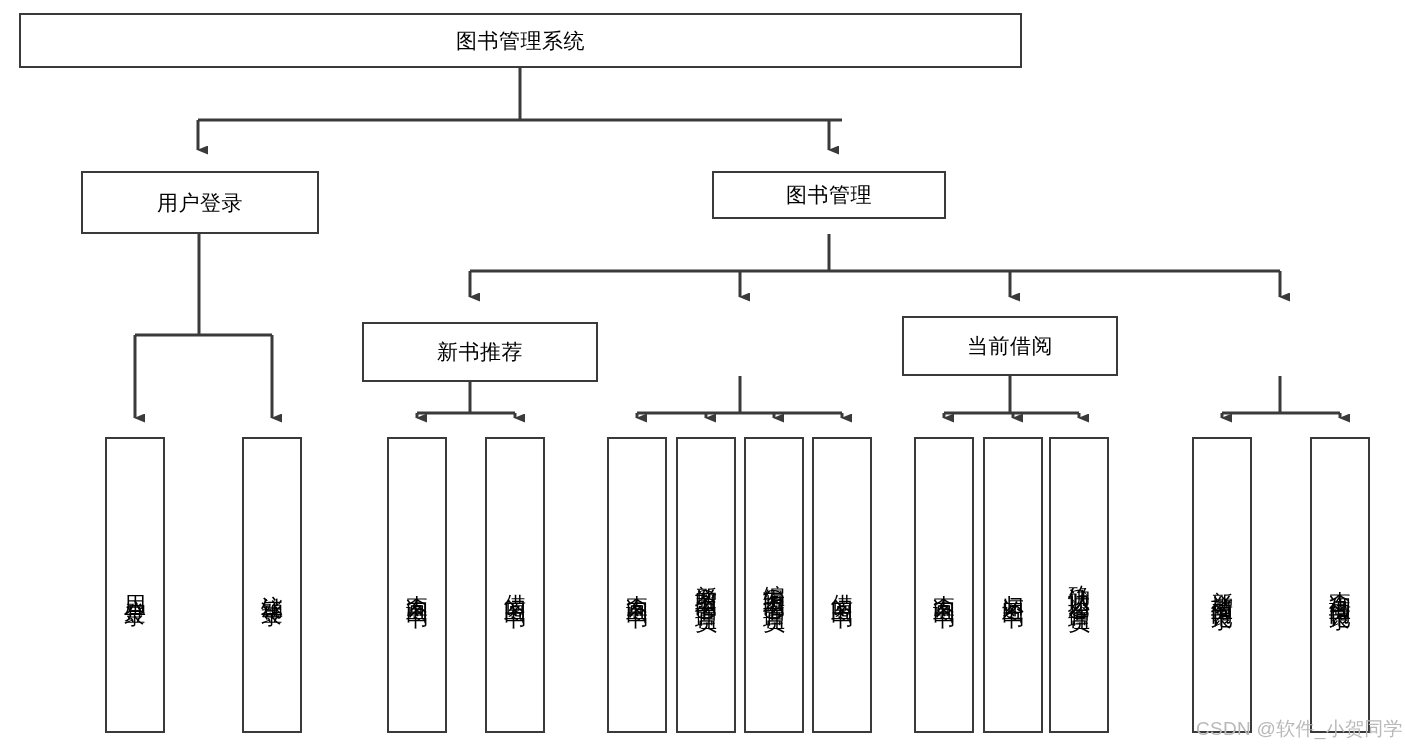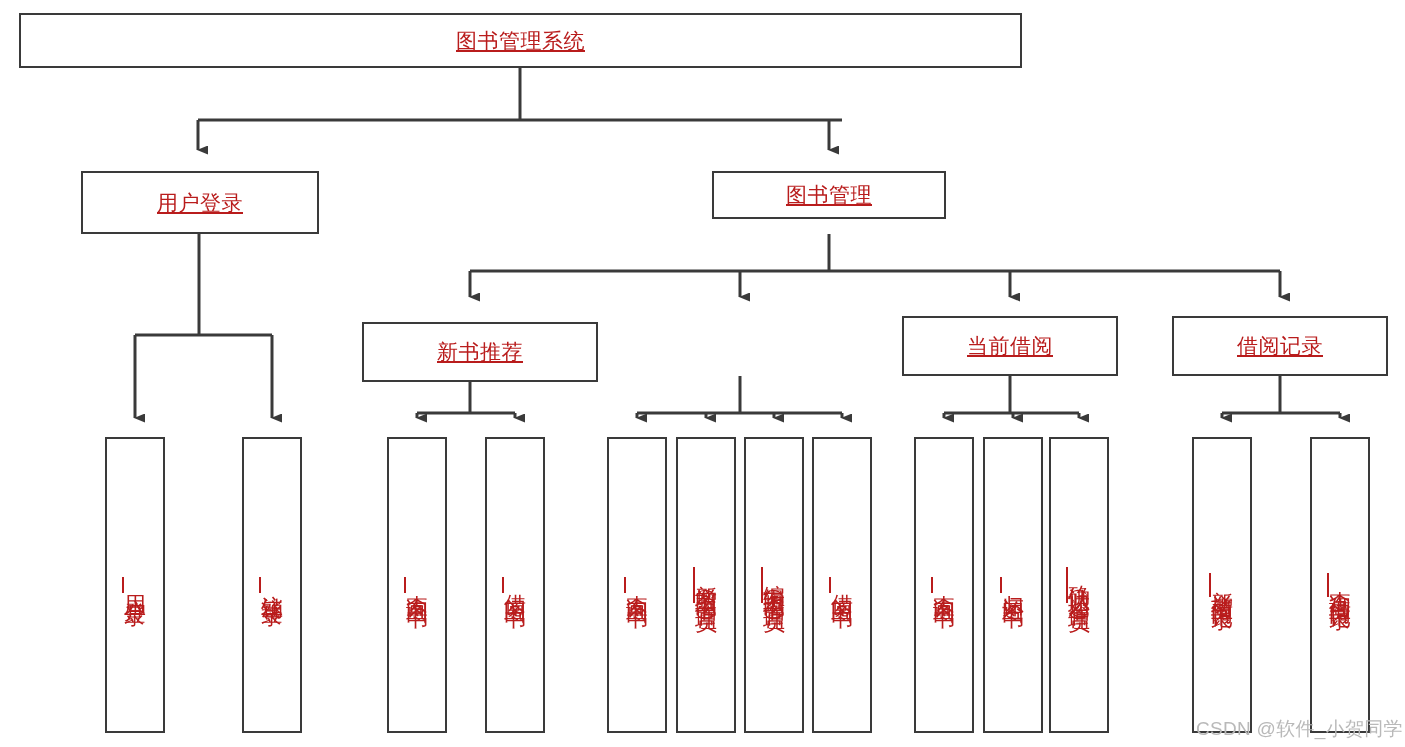--- a/index.html
+++ b/index.html
@@ -28,27 +28,26 @@
     position: absolute;
     box-sizing: border-box;
     background: #ffffff;
     border: 2.5px solid #3a3a3a;
     display: flex;
     align-items: center;
     justify-content: center;
     overflow: hidden;
   }
   .node-label {
-    color: #b91c1c;
+    color: #000000;
     font-size: 21px;
     line-height: 1.12;
     letter-spacing: 0.5px;
     white-space: nowrap;
     text-align: right;
-    text-decoration: underline;
   }
   .node-box.vertical .node-label {
     writing-mode: vertical-rl;
     text-orientation: upright;
     letter-spacing: 4px;
     line-height: 1;
     font-size: 22px;
   }
   .watermark {
     position: absolute;
@@ -125,23 +124,20 @@
   <div class="node-box" style="left: 712px; top: 171px; width: 234px; height: 48px;">
     <span class="node-label">图书管理</span>
   </div>
 
   <div class="node-box" style="left: 362px; top: 322px; width: 236px; height: 60px;">
     <span class="node-label">新书推荐</span>
   </div>
   <div class="node-box" style="left: 902px; top: 316px; width: 216px; height: 60px;">
     <span class="node-label">当前借阅</span>
   </div>
-  <div class="node-box" style="left: 1172px; top: 316px; width: 216px; height: 60px;">
-    <span class="node-label">借阅记录</span>
-  </div>
 
   <div class="node-box vertical" style="left: 105px; top: 437px; width: 60px; height: 296px;">
     <span class="node-label">用户登录</span>
   </div>
   <div class="node-box vertical" style="left: 242px; top: 437px; width: 60px; height: 296px;">
     <span class="node-label">注销登录</span>
   </div>
   <div class="node-box vertical" style="left: 387px; top: 437px; width: 60px; height: 296px;">
     <span class="node-label">查询图书</span>
   </div>

